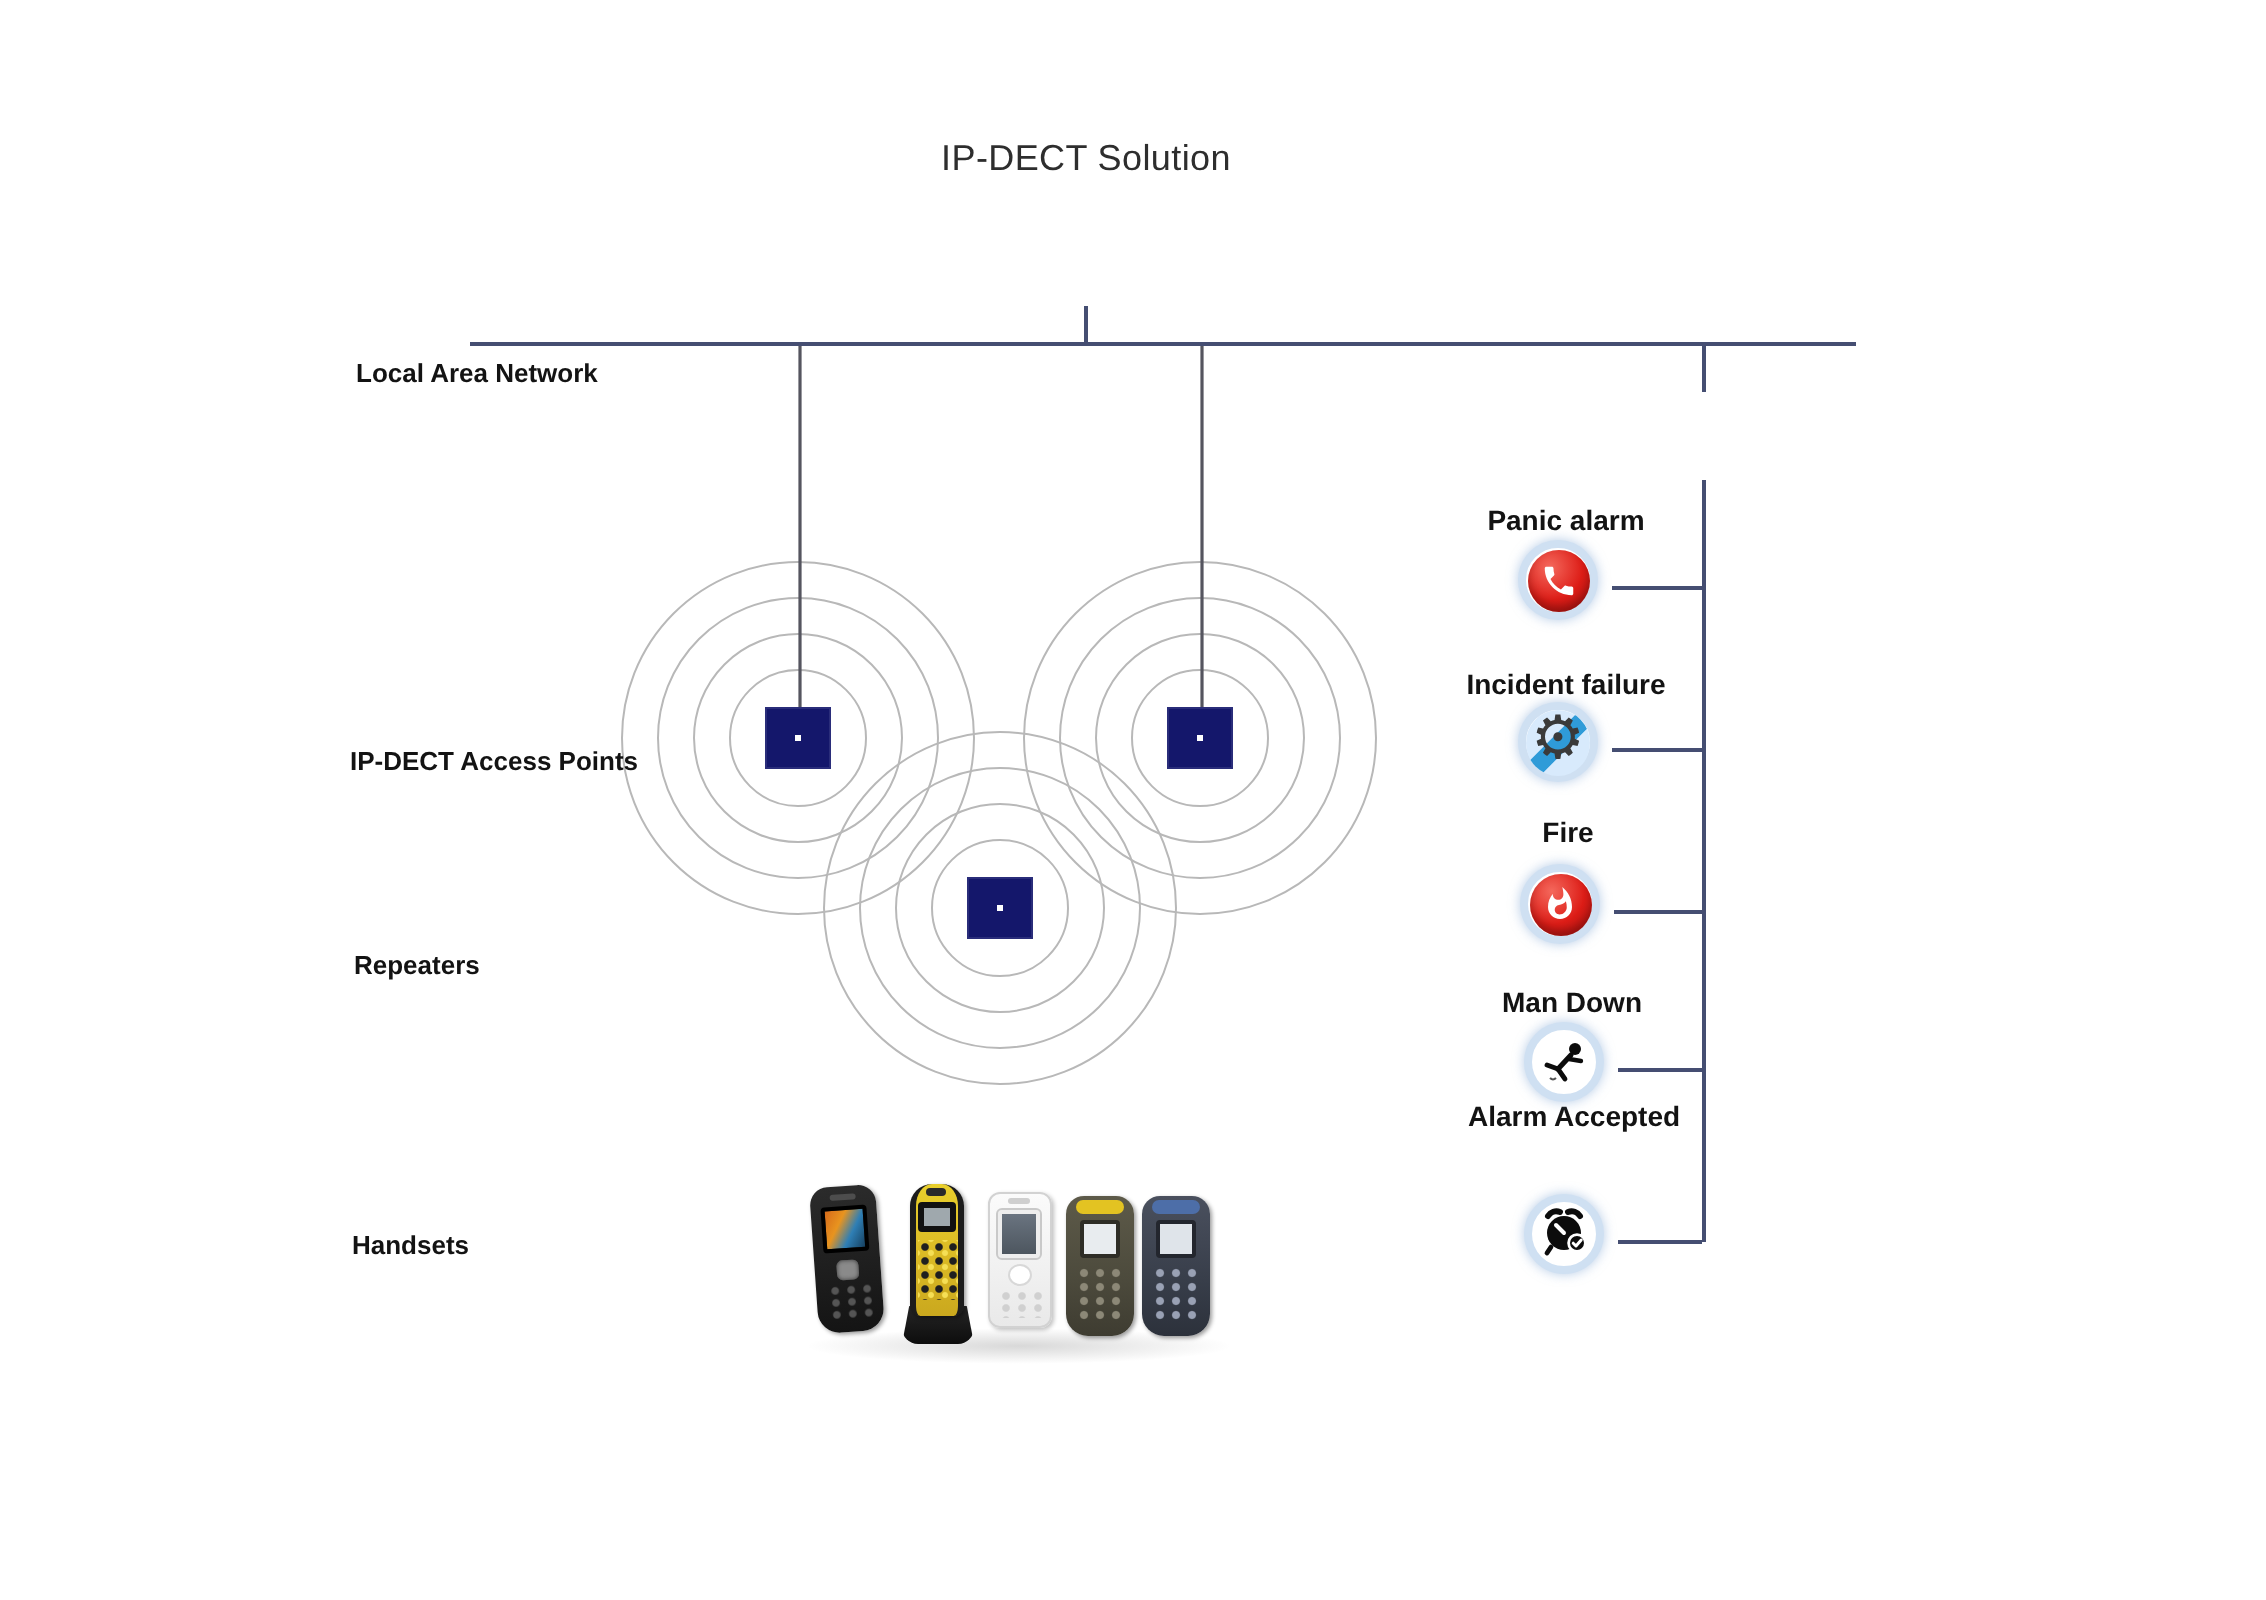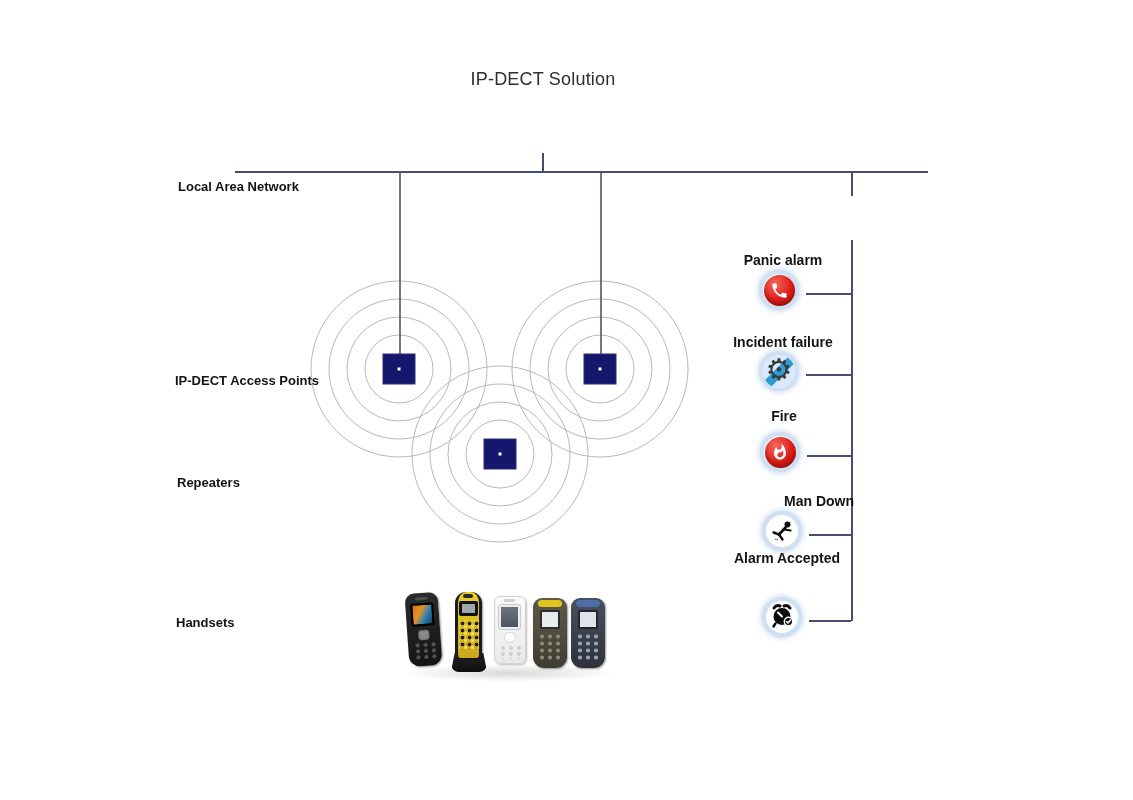--- a/index.html
+++ b/index.html
@@ -138,21 +138,21 @@
 
 
   <div class="row-label lan">Local Area Network</div>
   <div class="row-label aps">IP-DECT Access Points</div>
   <div class="row-label rep">Repeaters</div>
   <div class="row-label hs">Handsets</div>
 
   <div class="alarm-label" style="left:693px; top:252px;">Panic alarm</div>
   <div class="alarm-label" style="left:693px; top:334px;">Incident failure</div>
   <div class="alarm-label" style="left:694px; top:408px;">Fire</div>
-  <div class="alarm-label" style="left:729px; top:493px;">Man Down</div>
+  <div class="alarm-label" style="left:696px; top:493px;">Man Down</div>
   <div class="alarm-label" style="left:697px; top:550px;">Alarm Accepted</div>
 
   <div class="alarm-icon" style="left:759px; top:270px;">
     <div class="inner-red">
       <svg width="19" height="19" viewBox="0 0 24 24">
         <path fill="#ffffff" d="M6.62 10.79c1.44 2.83 3.76 5.14 6.59 6.59l2.2-2.2c.27-.27.67-.36 1.02-.24 1.12.37 2.33.57 3.57.57.55 0 1 .45 1 1V20c0 .55-.45 1-1 1-9.39 0-17-7.61-17-17 0-.55.45-1 1-1h3.5c.55 0 1 .45 1 1 0 1.25.2 2.45.57 3.57.11.35.03.74-.25 1.02l-2.2 2.2z"></path>
       </svg>
     </div>
   </div>
 

